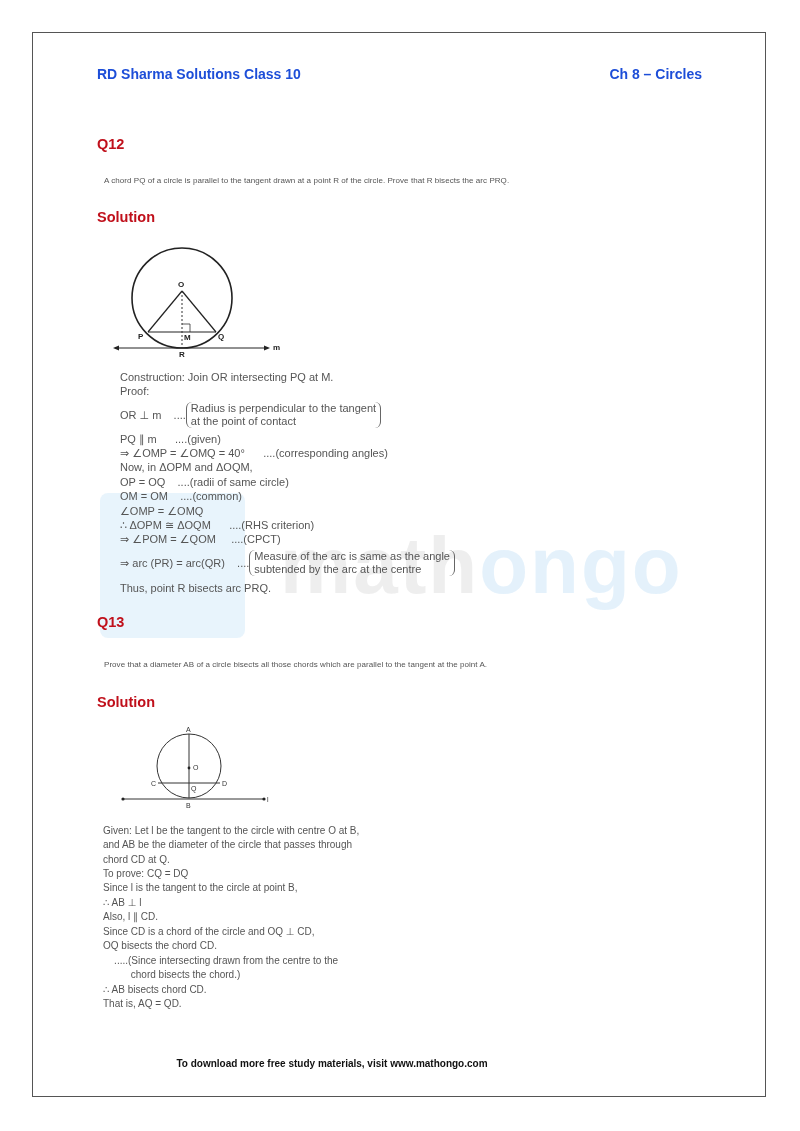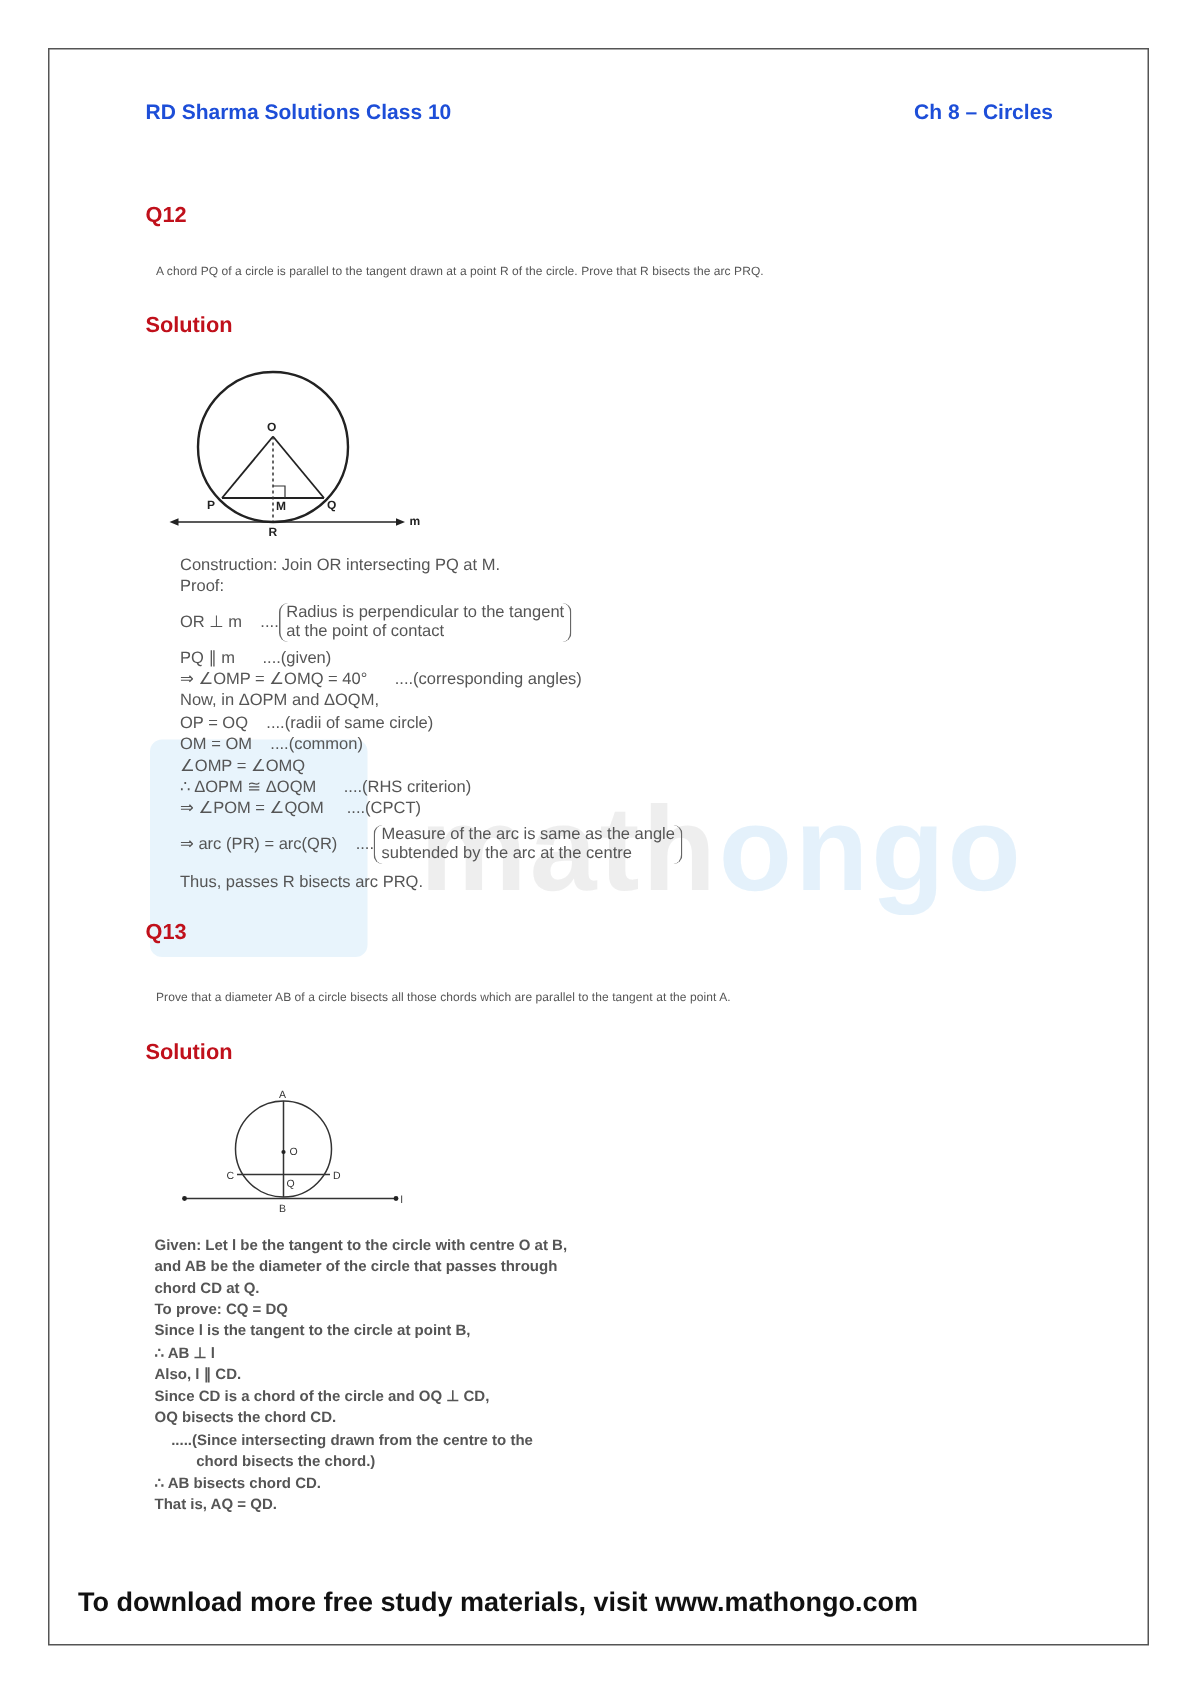--- a/index.html
+++ b/index.html
@@ -4,23 +4,23 @@
   <style>
     html, body { margin: 0; padding: 0; background: #ffffff; }
     body { width: 800px; height: 1131px; position: relative; overflow: hidden; font-family: "Liberation Sans", sans-serif; }
     .page-border { position: absolute; left: 32px; top: 32px; width: 734px; height: 1065px; border: 1px solid #555; box-sizing: border-box; }
     .hdr { position: absolute; top: 66px; font-weight: bold; font-size: 14px; color: #1d4ed8; }
     .hdr-left { left: 97px; }
     .hdr-right { right: 98px; }
     .qlabel { position: absolute; left: 97px; font-weight: bold; font-size: 14.5px; color: #c0101b; }
     .qtext { position: absolute; left: 104px; font-size: 8px; color: #555; letter-spacing: 0.05px; }
     .sol-line { position: absolute; left: 120px; font-size: 11px; color: #555; white-space: pre; line-height: 12px; }
-    .sol2-line { position: absolute; left: 103px; font-size: 10px; color: #555; white-space: pre; line-height: 12px; font-weight: bold; }
+    .sol2-line { position: absolute; left: 103px; font-size: 10px; color: #555; white-space: pre; line-height: 12px; }
     .bracket-box { display: inline-block; vertical-align: middle; border-left: 1px solid #666; border-right: 1px solid #666; border-radius: 6px; padding: 0 4px; line-height: 13px; }
-    .footer { position: absolute; top: 1058px; left: 0; width: 664px; text-align: center; font-weight: bold; font-size: 18px; color: #111; }
+    .footer { position: absolute; top: 1058px; left: 0; width: 664px; text-align: center; font-weight: bold; font-size: 10px; color: #111; }
     .wm-box { position: absolute; left: 100px; top: 493px; width: 145px; height: 145px; background: #d9ecfa; opacity: 0.6; border-radius: 8px; }
     .wm-text { position: absolute; left: 280px; top: 520px; font-size: 80px; font-weight: bold; letter-spacing: 2px; color: #e8e8e8; opacity: 0.7; }
     .wm-text .go { color: #d9ecfa; }
     svg.fig { position: absolute; }
     svg text { font-family: "Liberation Sans", sans-serif; }
   </style>
 </head>
 <body>
 
 <div class="page-border"></div>
@@ -59,21 +59,21 @@
   <div class="sol-line" style="top:402px"><span style="vertical-align:middle">OR ⊥ m    ....</span><span class="bracket-box"><span>Radius is perpendicular to the tangent</span><br><span>at the point of contact</span></span></div>
   <div class="sol-line" style="top:433px">PQ ∥ m      ....(given)</div>
   <div class="sol-line" style="top:447px">⇒ ∠OMP = ∠OMQ = 40°      ....(corresponding angles)</div>
   <div class="sol-line" style="top:461px">Now, in ΔOPM and ΔOQM,</div>
   <div class="sol-line" style="top:476px">OP = OQ    ....(radii of same circle)</div>
   <div class="sol-line" style="top:490px">OM = OM    ....(common)</div>
   <div class="sol-line" style="top:505px">∠OMP = ∠OMQ</div>
   <div class="sol-line" style="top:519px">∴ ΔOPM ≅ ΔOQM      ....(RHS criterion)</div>
   <div class="sol-line" style="top:533px">⇒ ∠POM = ∠QOM     ....(CPCT)</div>
   <div class="sol-line" style="top:550px"><span style="vertical-align:middle">⇒ arc (PR) = arc(QR)    ....</span><span class="bracket-box"><span>Measure of the arc is same as the angle</span><br><span>subtended by the arc at the centre</span></span></div>
-  <div class="sol-line" style="top:582px">Thus, passes R bisects arc PRQ.</div>
+  <div class="sol-line" style="top:582px">Thus, point R bisects arc PRQ.</div>
 </div>
 
 <div class="qlabel" style="top:614px">Q13</div>
 <div class="qtext" style="top:660px">Prove that a diameter AB of a circle bisects all those chords which are parallel to the tangent at the point A.</div>
 <div class="qlabel" style="top:694px">Solution</div>
 
 <svg class="fig" style="left:115px; top:722px;" width="170" height="90" viewBox="0 0 170 90">
   <circle cx="74" cy="44" r="32" fill="none" stroke="#333" stroke-width="1"></circle>
   <line x1="74" y1="12" x2="74" y2="76" stroke="#333" stroke-width="1"></line>
   <line x1="43" y1="61" x2="105" y2="61" stroke="#333" stroke-width="1"></line>

